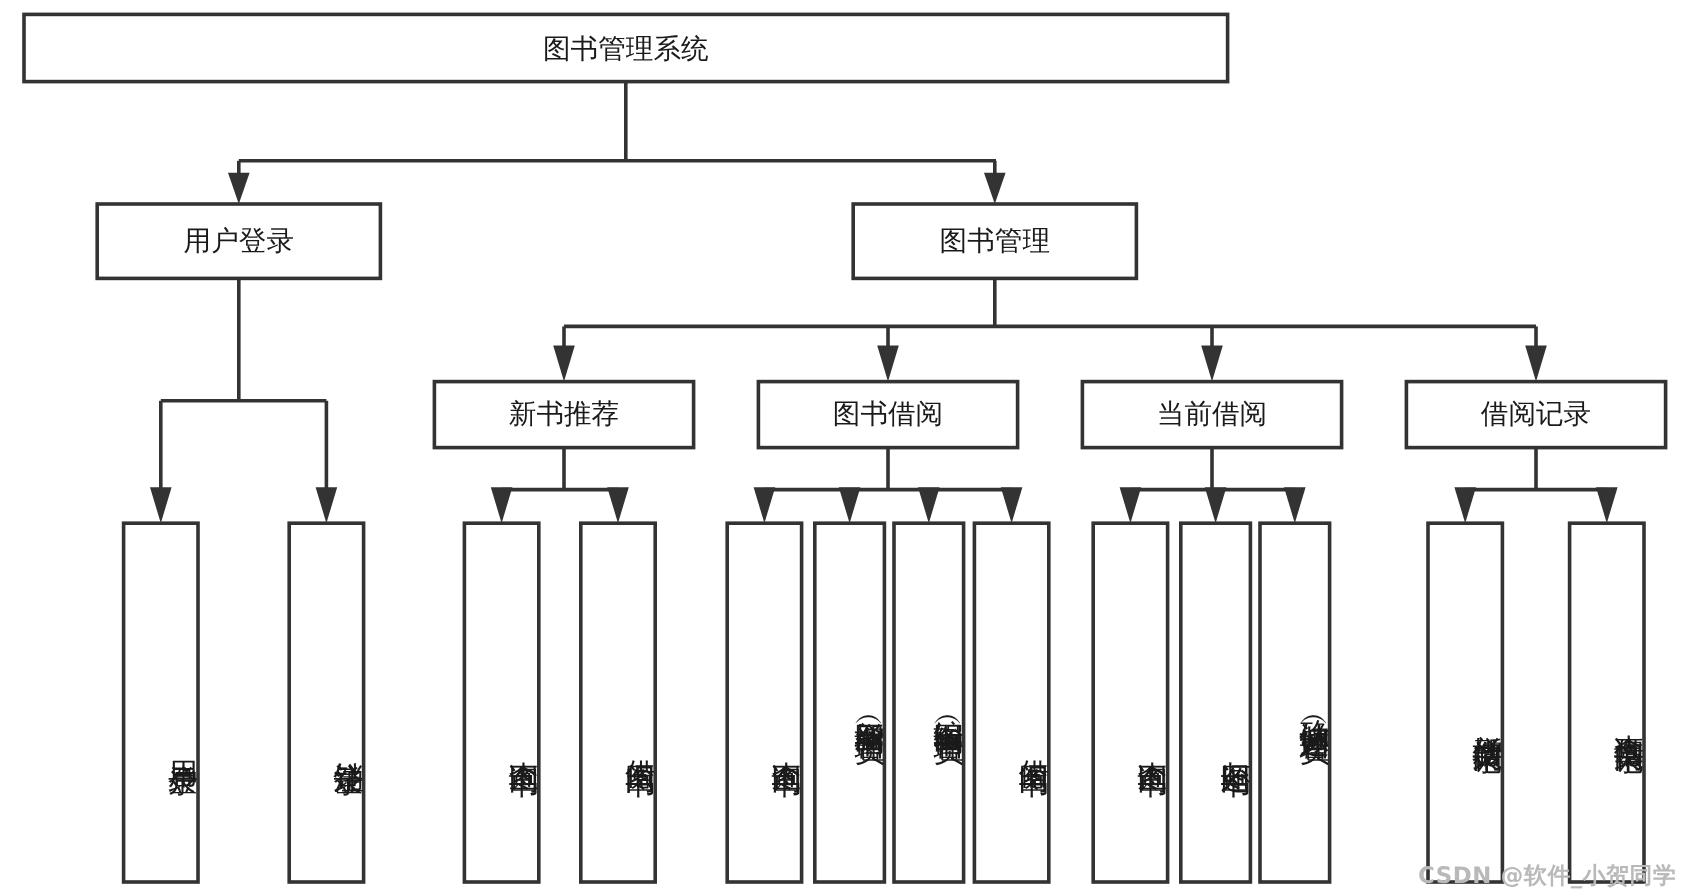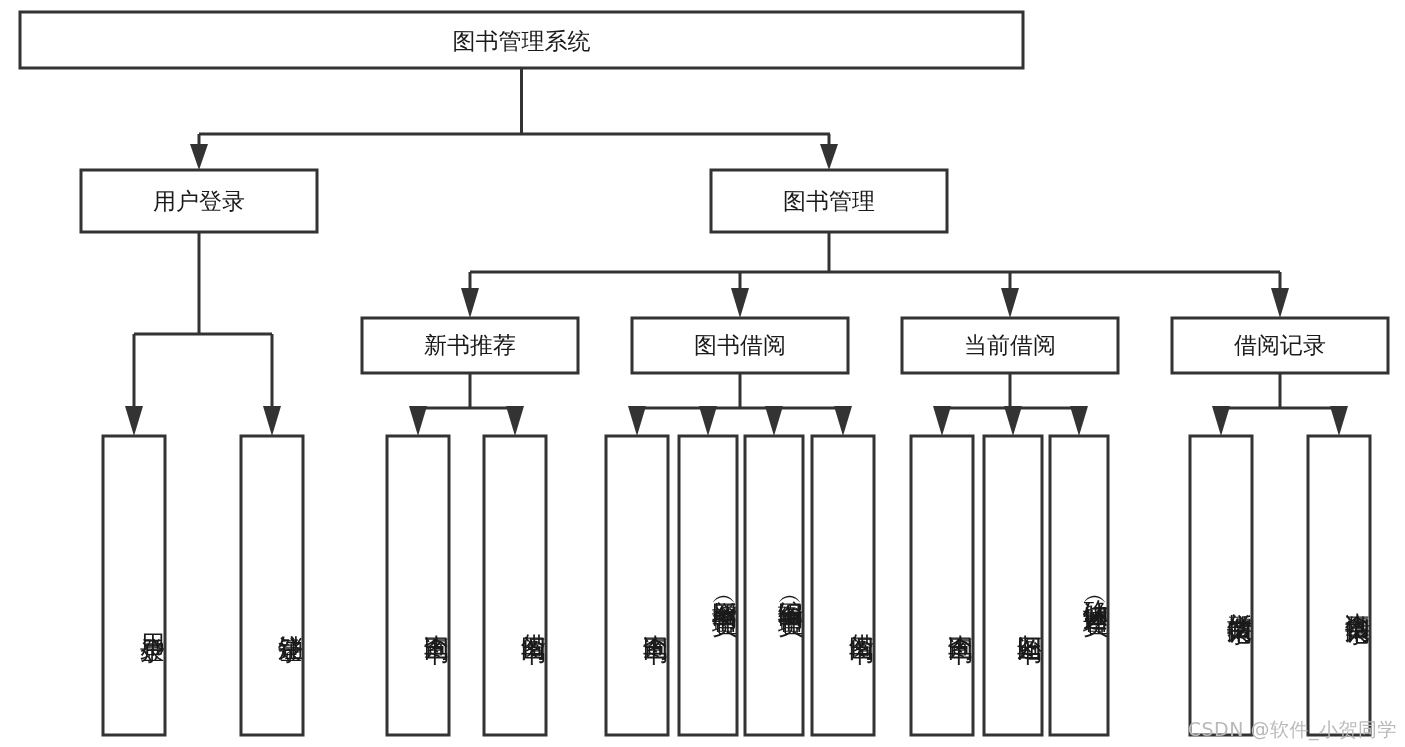--- a/index.html
+++ b/index.html
@@ -66,20 +66,21 @@
   }
   .watermark {
     position: absolute;
     right: 8px;
     bottom: 4px;
     font-family: "DejaVu Sans", "Liberation Sans", sans-serif;
     font-size: 19px;
     color: #b9b9b9;
     letter-spacing: 0.5px;
     white-space: nowrap;
+    font-weight: bold;
   }
 </style>
 </head>
 <body>
 
 <div id="diagram-root">
 
   <svg class="diagram-canvas" viewBox="0 0 1405 747">
     <defs>
       <g id="arrowhead-def"></g>

